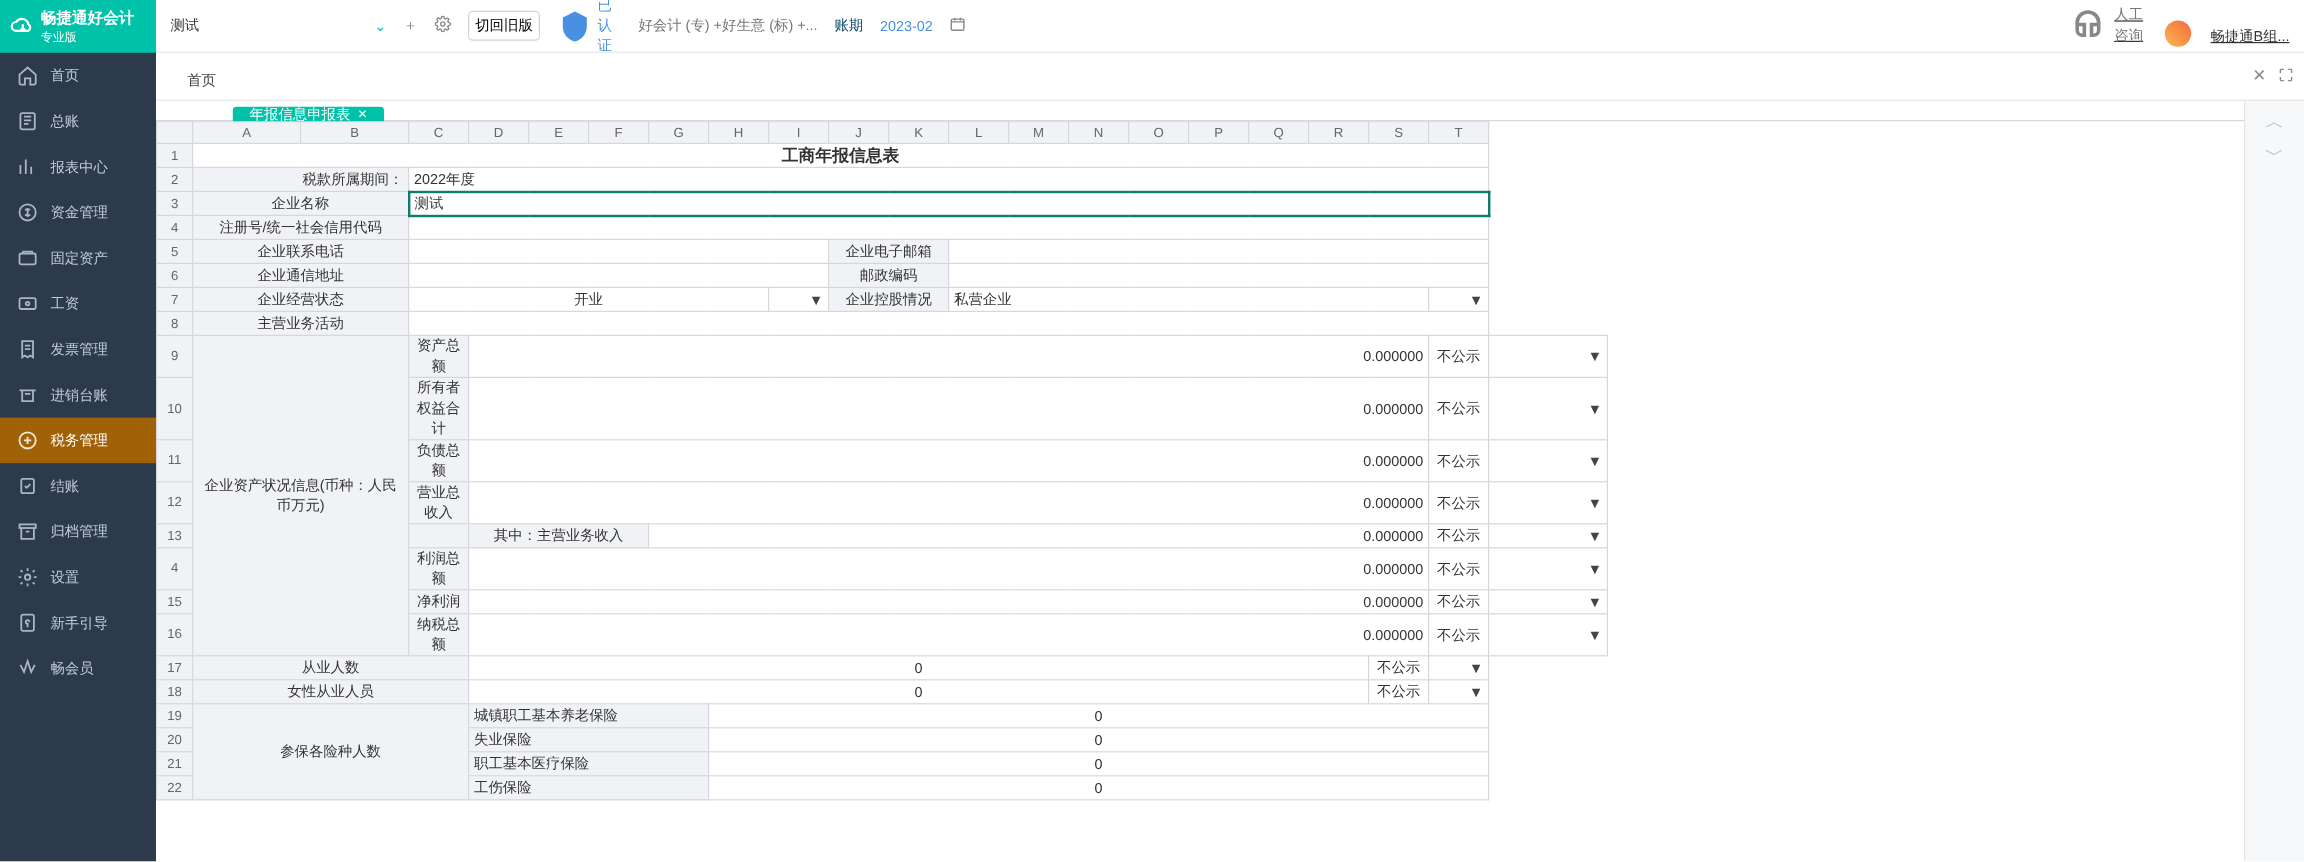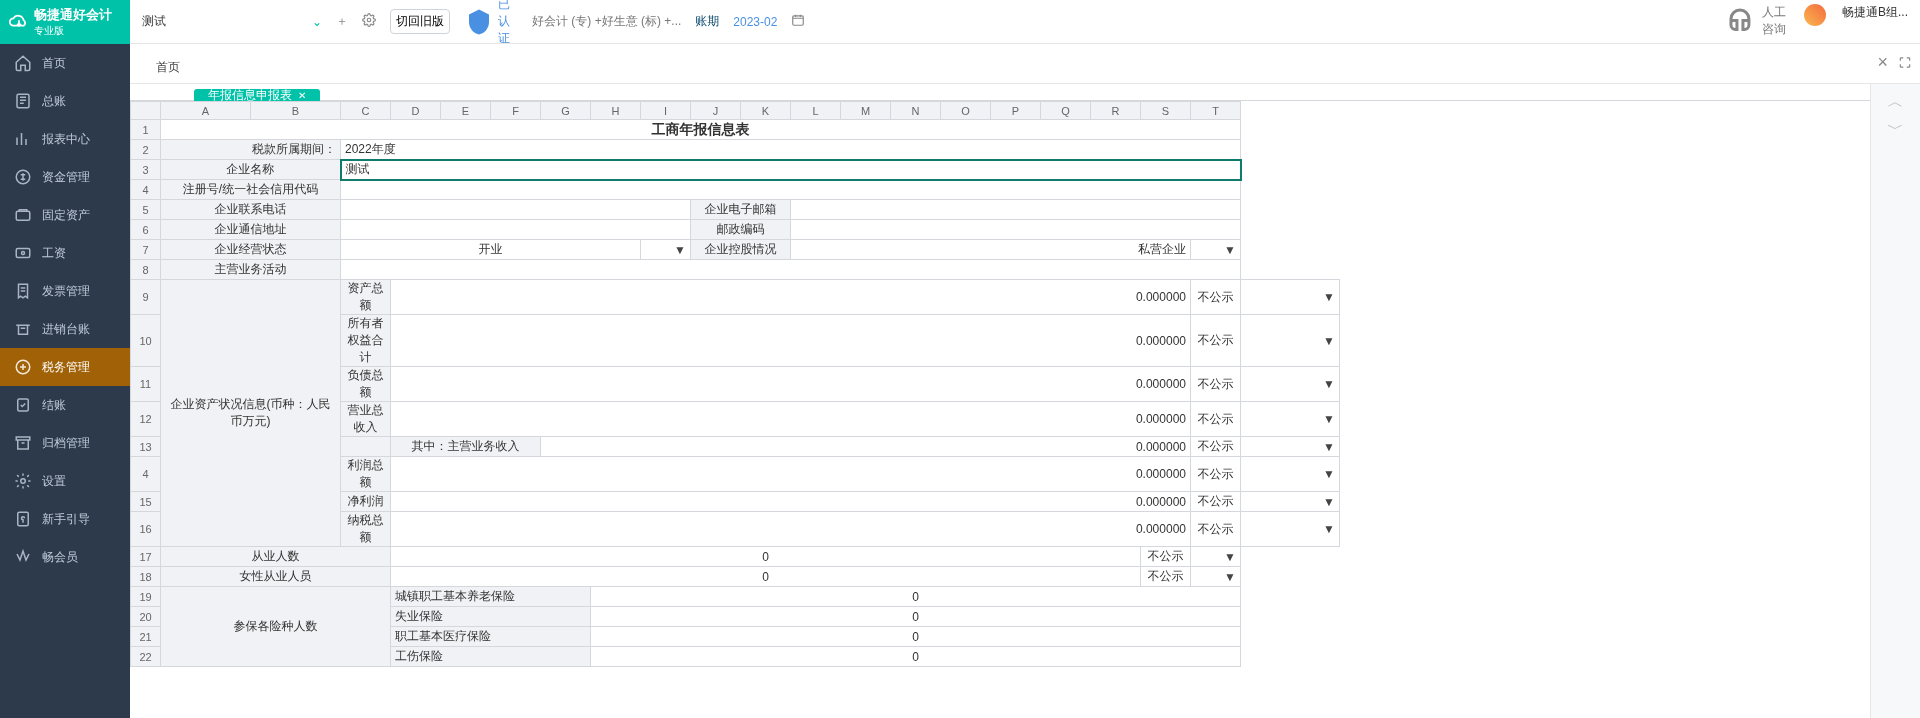--- a/index.html
+++ b/index.html
@@ -16,21 +16,21 @@
 .topbar { height: 44px; border-bottom: 1px solid #e6e6e6; display: flex; align-items: center; padding: 0 12px; gap: 14px; }
 .company-sel { display: flex; align-items: center; gap: 6px; color: #333; min-width: 180px; }
 .chevron { color: #00c2a8; }
 .top-icon { color: #888; cursor: pointer; }
 .btn-outline { border: 1px solid #cfd4da; border-radius: 4px; padding: 3px 5px; background: #fff; cursor: pointer; font-size: 12px; }
 .chip { display: inline-flex; align-items: center; gap: 4px; }
 .chip.blue { color: #4a90e2; }
 .chip.gray { color: #777; }
 .period { color: #0c4a6e; }
 .period-link { color: #4a90e2; cursor: pointer; }
-.topbar-right { margin-left: auto; display: flex; align-items: flex-start; gap: 16px; }
+.topbar-right { margin-left: auto; display: flex; align-items: flex-end; gap: 16px; text-decoration: underline; }
 .avatar { width: 22px; height: 22px; border-radius: 50%; background: linear-gradient(45deg,#f8b84e,#f56a3f); display: inline-block; }
 .username { max-width: 110px; white-space: nowrap; overflow: hidden; text-overflow: ellipsis; }
 .pagetabs { height: 40px; display: flex; align-items: stretch; border-bottom: 1px solid #e6e6e6; padding: 8px 12px 0 12px; position: relative; }
 .ptab { padding: 6px 14px; color: #444; cursor: pointer; border-radius: 3px 3px 0 0; display: flex; align-items: center; gap: 6px; }
 .ptab.active { background: #00c2a8; color: #fff; margin-top: 37px; }
 .ptab .close { font-size: 10px; }
 .close-corner { position: absolute; right: 8px; top: 8px; display: flex; gap: 10px; color: #888; }
 .content { flex: 1; display: flex; overflow: hidden; }
 .sheetwrap { flex: 1; display: flex; flex-direction: column; padding: 10px 0 0 0; overflow: hidden; }
 .sheettabs { display: flex; align-items: center; padding: 0 16px; gap: 6px; }
@@ -314,21 +314,21 @@
                   <td class="cell" colspan="7"></td>
                   <td class="cell hdr" colspan="2">邮政编码</td>
                   <td class="cell" colspan="9"></td>
                 </tr>
                 <tr>
                   <td class="rowhdr">7</td>
                   <td class="cell hdr" colspan="2">企业经营状态</td>
                   <td class="cell" colspan="6" style="text-align:center">开业</td>
                   <td class="cell dropdown-arrow">▼</td>
                   <td class="cell hdr" colspan="2">企业控股情况</td>
-                  <td class="cell" colspan="8" style="text-align:right">私营企业</td>
+                  <td class="cell" colspan="8" style="text-align:left">私营企业</td>
                   <td class="cell dropdown-arrow">▼</td>
                 </tr>
                 <tr>
                   <td class="rowhdr">8</td>
                   <td class="cell hdr" colspan="2">主营业务活动</td>
                   <td class="cell" colspan="18"></td>
                 </tr>
                 <tr>
                   <td class="rowhdr">9</td>
                   <td class="cell hdr" rowspan="8" colspan="2">企业资产状况信息(币种：人民币万元)</td>

